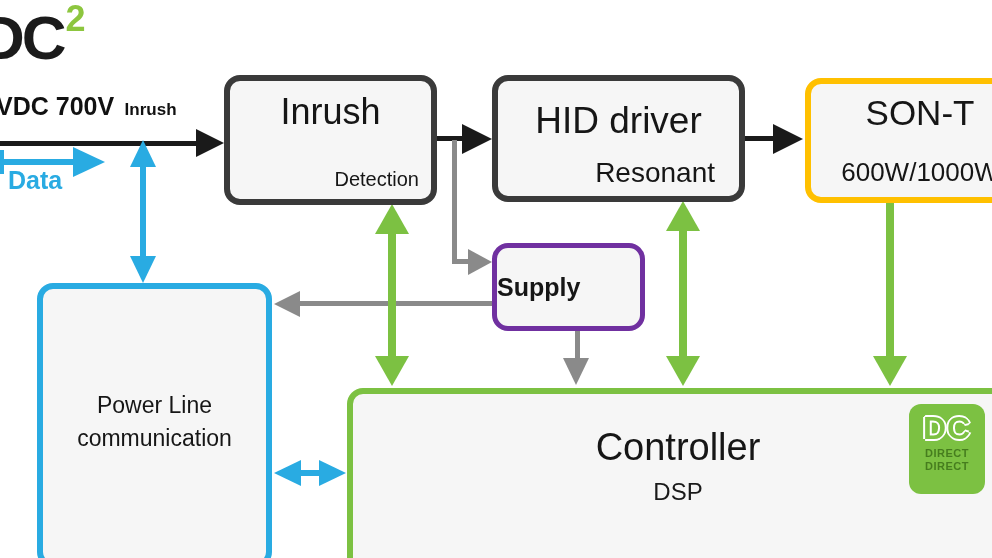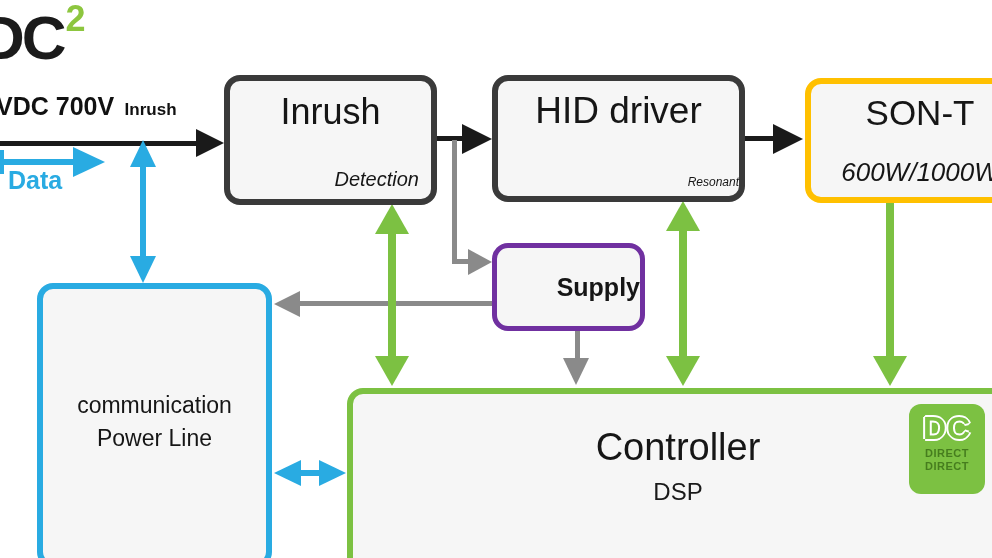--- a/index.html
+++ b/index.html
@@ -8,32 +8,32 @@
   }
   html,body{margin:0;padding:0;}
   body{
     width:992px;height:558px;position:relative;overflow:hidden;
     background:#ffffff;font-family:"Liberation Sans",sans-serif;color:var(--ink);
   }
   .abs{position:absolute;}
   
   .block{position:absolute;background:var(--boxfill);box-sizing:border-box;border-radius:16px;}
   .block .title{text-align:center;font-weight:400;color:#161616;}
-  .block .subtitle{position:absolute;color:#161616;font-style:italic;}
+  .block .subtitle{position:absolute;color:#161616;}
   #inrush{left:224px;top:75px;width:213px;height:130px;border:6px solid var(--boxline);}
   #inrush .title{margin-top:10px;font-size:36px;}
   #inrush .subtitle{right:12px;bottom:8px;font-size:20px;}
   #hid{left:492px;top:75px;width:253px;height:127px;border:6px solid var(--boxline);}
-  #hid .title{margin-top:9px;font-size:37px;}
-  #hid .subtitle{right:0;bottom:7px;font-size:12px;}
+  #hid .title{margin-top:19px;font-size:37px;}
+  #hid .subtitle{right:24px;bottom:7px;font-size:28px;}
   #sont{left:805px;top:78px;width:230px;height:125px;border:6px solid var(--amber);}
   #sont .title{margin-top:9px;font-size:35px;}
   #sont .subtitle{left:0;bottom:9px;width:100%;text-align:center;font-size:26px;}
   #supply{left:492px;top:243px;width:153px;height:88px;border:5px solid var(--purple);
-          display:flex;align-items:center;justify-content:flex-end;}
+          display:flex;align-items:center;justify-content:flex-start;}
   #supply .title{font-size:25px;font-weight:700;}
   #plc{left:37px;top:283px;width:235px;height:285px;border:6px solid var(--cyan);}
   #plc .title{position:absolute;top:100px;left:0;width:100%;font-size:23px;line-height:33px;}
   #controller{left:347px;top:388px;width:700px;height:210px;border:6px solid var(--green);}
   #controller .title{position:absolute;left:0;top:32px;width:650px;font-size:38px;}
   #controller .dsp{position:absolute;left:0;top:84px;width:650px;text-align:center;font-size:24px;}
   #controller .url{position:absolute;left:402px;top:124px;font-size:23px;font-weight:600;white-space:nowrap;}
   
   .badge{position:absolute;left:556px;top:10px;width:76px;height:90px;background:var(--green);
          border-radius:12px;text-align:center;box-sizing:border-box;}
@@ -122,22 +122,22 @@
   <div class="title">SON-T</div>
   <div class="subtitle">600W/1000W</div>
 </div>
 
 <div class="block" id="supply">
   <div class="title">Supply</div>
 </div>
 
 <div class="block" id="plc">
   <div class="title">
+    <div>Power Line</div>
     <div>communication</div>
-    <div>Power Line</div>
   </div>
 </div>
 
 <div class="block" id="controller">
   <div class="title">Controller</div>
   <div class="dsp">DSP</div>
   <div class="badge">
     <div class="dc">DC</div>
     <div class="small">DIRECT</div>
     <div class="small">DIRECT</div>

